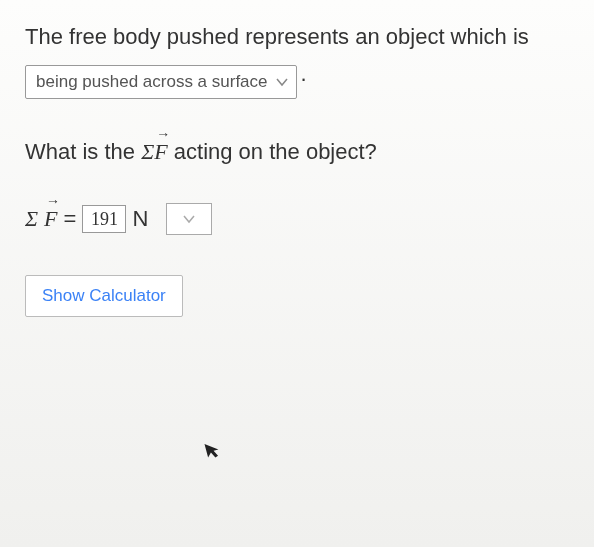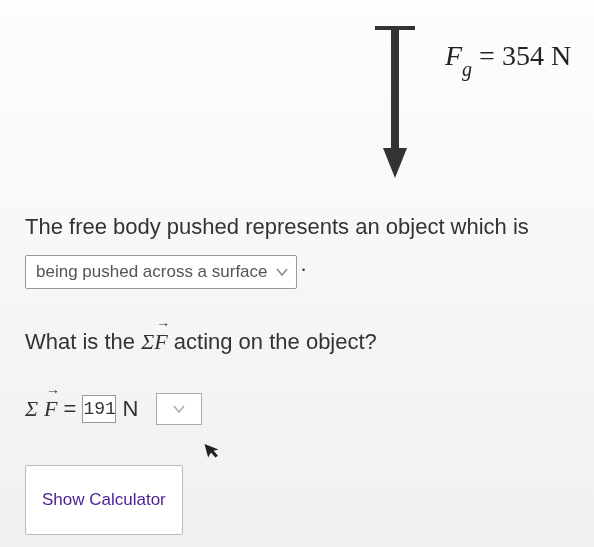--- a/index.html
+++ b/index.html
@@ -86,26 +86,27 @@
       font-size: 22px;
       font-family: "Times New Roman", serif;
       font-style: italic;
       color: #333;
       display: flex;
       align-items: center;
       gap: 6px;
       margin-bottom: 10px;
     }
     .num-input {
-      font-family: Liberation Mono, monospace;
+      font-family: Liberation Serif, serif;
       font-style: normal;
       font-size: 18px;
-      width: 34px;
+      width: 44px;
       height: 28px;
       border: 1px solid #999;
+      text-align: center;
       background: #fff;
       color: #333;
     }
     .unit-dropdown {
       display: inline-flex;
       align-items: center;
       justify-content: center;
       border: 1px solid #aaa;
       background: #fff;
       width: 46px;
@@ -118,23 +119,23 @@
       position: absolute;
       left: 205px;
       top: 440px;
       font-size: 18px;
       color: #222;
       transform: rotate(-15deg);
     }
     .show-calc {
       border: 1px solid #bbb;
       background: #fff;
-      color: #4c1d95;
+      color: #3b82f6;
       font-size: 17px;
-      padding: 24px 16px;
+      padding: 10px 16px;
       display: inline-block;
       margin-top: 30px;
       border-radius: 2px;
       cursor: pointer;
     }
     .vec-arrow {
       position: relative;
     }
     .vec-arrow::before {
       content: "\2192";
@@ -142,32 +143,20 @@
       top: -14px;
       left: 2px;
       font-size: 14px;
       font-style: normal;
     }
   </style>
 </head>
 <body>
 
 <div class="page">
-  <div class="diagram-area">
-    <div class="force-arrow">
-      <svg width="40" height="160">
-        <line x1="0" y1="8" x2="40" y2="8" stroke="#333" stroke-width="4"></line>
-        <line x1="20" y1="8" x2="20" y2="130" stroke="#333" stroke-width="8"></line>
-        <polygon points="8,128 32,128 20,158" fill="#333"></polygon>
-      </svg>
-    </div>
-    <div class="force-label">
-      <span>F</span><sub>g</sub><span style="font-style:normal;"> = 354 N</span>
-    </div>
-  </div>
 
   <div class="question-line">The free body pushed represents an object which is</div>
   <div style="display:flex;gap:4px;">
     <div class="dropdown">
       <span>being pushed across a surface</span>
       <span class="dropdown-chevron">
         <svg width="12" height="10">
             <polyline points="1,2 6,8 11,2" fill="none" stroke="#888" stroke-width="1.5"></polyline>
           </svg>
       </span>

